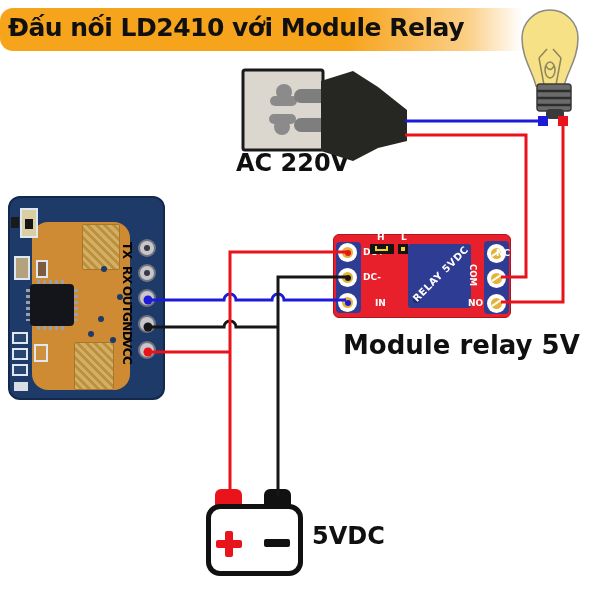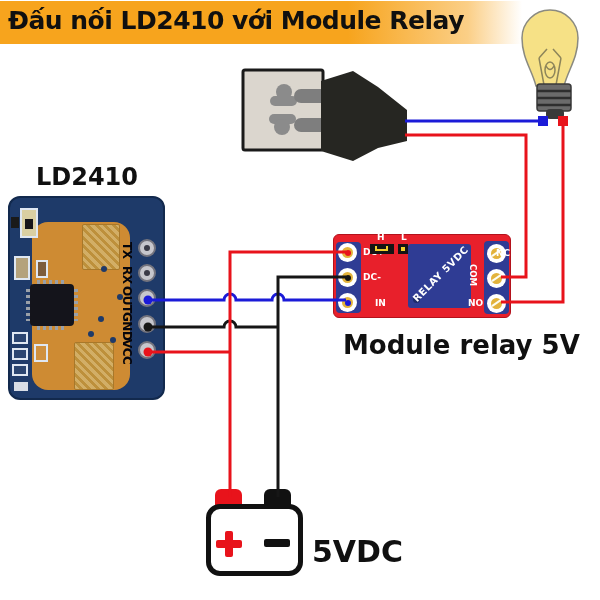--- a/index.html
+++ b/index.html
@@ -1,30 +1,30 @@
 <!DOCTYPE html>
 <html style="--title-orange: #F7A41D; --wire-red: #E8131B; --wire-black: #161616; --wire-blue: #1B1BD8; --relay-red: #E8202B; --terminal-blue: #2F3C94; --pcb-navy: #1E3A69; --copper: #CE8B33; --patch-gold: #C89C44; --bulb-yellow: #F6E186;"><head>
 <meta charset="utf-8">
 <style>
   html,body{margin:0;padding:0;background:#fff;}
   .stage{position:relative;width:600px;height:600px;background:#fff;overflow:hidden;
          font-family:"DejaVu Sans","Liberation Sans",sans-serif;}
   .abs{position:absolute;}
 
   
-  .title-bar{left:0;top:1px;width:600px;height:43px;
-    background:linear-gradient(90deg,var(--title-orange) 0%,var(--title-orange) 58%,#fbcf87 78%,#ffffff 87%);}
+  .title-bar{left:0;top:8px;width:600px;height:43px;
+    background:linear-gradient(90deg,var(--title-orange) 0%,var(--title-orange) 58%,#fbcf87 78%,#ffffff 87%);border-radius:13px;}
   .title-text{left:8px;top:5px;font-size:25px;font-weight:800;color:#101010;letter-spacing:-0.5px;white-space:nowrap;}
 
   
   .lbl{font-weight:800;color:#101010;white-space:nowrap;}
   .lbl-ld2410{left:36px;top:163px;font-size:24px;}
   .lbl-ac{left:236px;top:149px;font-size:24px;}
   .lbl-relay{left:343px;top:330px;font-size:26px;}
-  .lbl-batt{left:312px;top:534px;font-size:30px;}
+  .lbl-batt{left:312px;top:522px;font-size:24px;}
 
   
   .pcb{left:8px;top:196px;width:157px;height:204px;background:var(--pcb-navy);
        border:2px solid #12294d;border-radius:12px;box-sizing:border-box;}
   .copper{left:32px;top:222px;width:98px;height:168px;background:var(--copper);border-radius:16px;}
   .patch{background:var(--patch-gold);border:1px solid #a8782a;border-radius:2px;
          background-image:repeating-linear-gradient(45deg,rgba(255,255,255,.18) 0 3px,rgba(140,90,20,.18) 3px 6px);}
   .patch-top{left:82px;top:224px;width:36px;height:44px;}
   .patch-bot{left:74px;top:342px;width:38px;height:46px;}
   .ic{left:30px;top:284px;width:44px;height:42px;background:#14141b;border-radius:4px;}
@@ -83,21 +83,20 @@
 </style>
 </head>
 <body>
 
 <div class="stage">
 
   <div class="abs title-bar">
     <div class="abs title-text">Đấu nối LD2410 với Module Relay</div>
   </div>
 
-  <div class="abs lbl lbl-ld2410">LD2410</div>
   <div class="abs pcb"></div>
   <div class="abs copper"></div>
   <div class="abs patch patch-top"></div>
   <div class="abs patch patch-bot"></div>
   <div class="abs via" style="left:101px;top:266px;"></div>
   <div class="abs via" style="left:117px;top:294px;"></div>
   <div class="abs via" style="left:98px;top:316px;"></div>
   <div class="abs via" style="left:88px;top:331px;"></div>
   <div class="abs via" style="left:110px;top:337px;"></div>
   <div class="abs silk led"></div>
@@ -124,20 +123,21 @@
     </div>
   <div class="abs pinpad" style="left:138px;top:289px;"></div>
   <div class="abs pinpad" style="left:138px;top:315px;"></div>
   <div class="abs pinpad" style="left:138px;top:341px;"></div>
   <div class="abs pin-label" style="left:118px;top:230px;">TX</div>
   <div class="abs pin-label" style="left:118px;top:255px;">RX</div>
   <div class="abs pin-label" style="left:118px;top:279px;">OUT</div>
   <div class="abs pin-label" style="left:118px;top:306px;">GND</div>
   <div class="abs pin-label" style="left:118px;top:332px;">VCC</div>
 
+  <div class="abs lbl lbl-ac">AC 220V</div>
 
   <div class="abs relay-board"></div>
   <div class="abs tblock tblock-left"></div>
   <div class="abs tblock tblock-right"></div>
   <div class="abs relay-cube"></div>
   <div class="abs relay-cube-dot"></div>
   <div class="abs relay-cube-text">RELAY 5VDC</div>
 
   <div class="abs screw" style="left:338px;top:243px;">
       <span class="screw-gold"></span>

